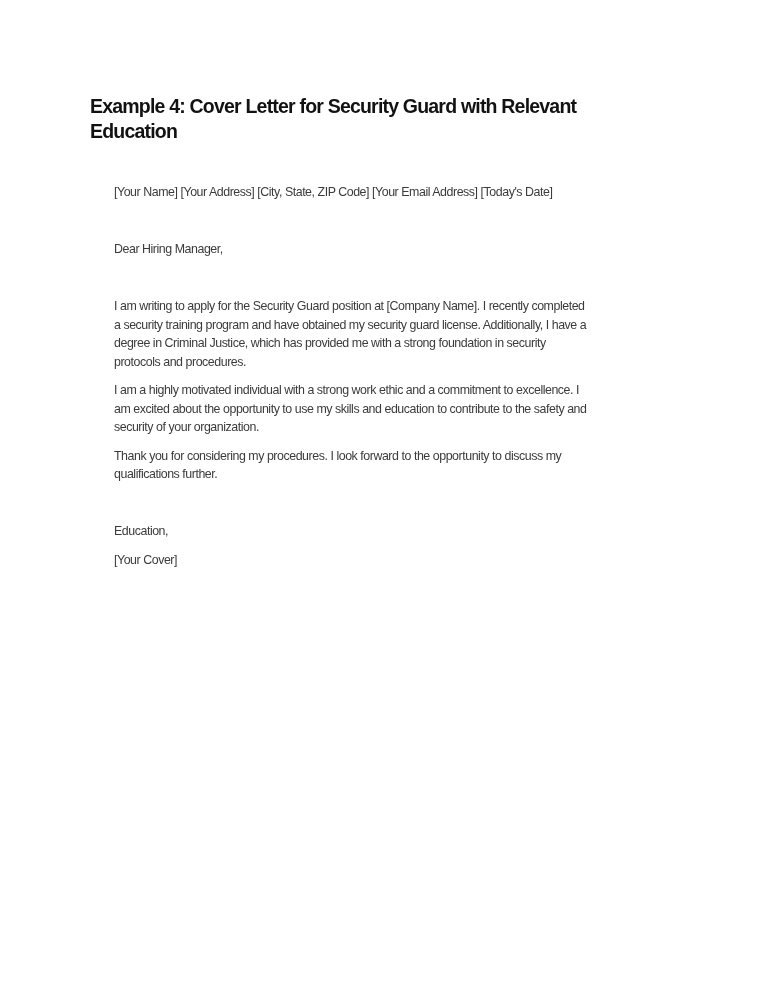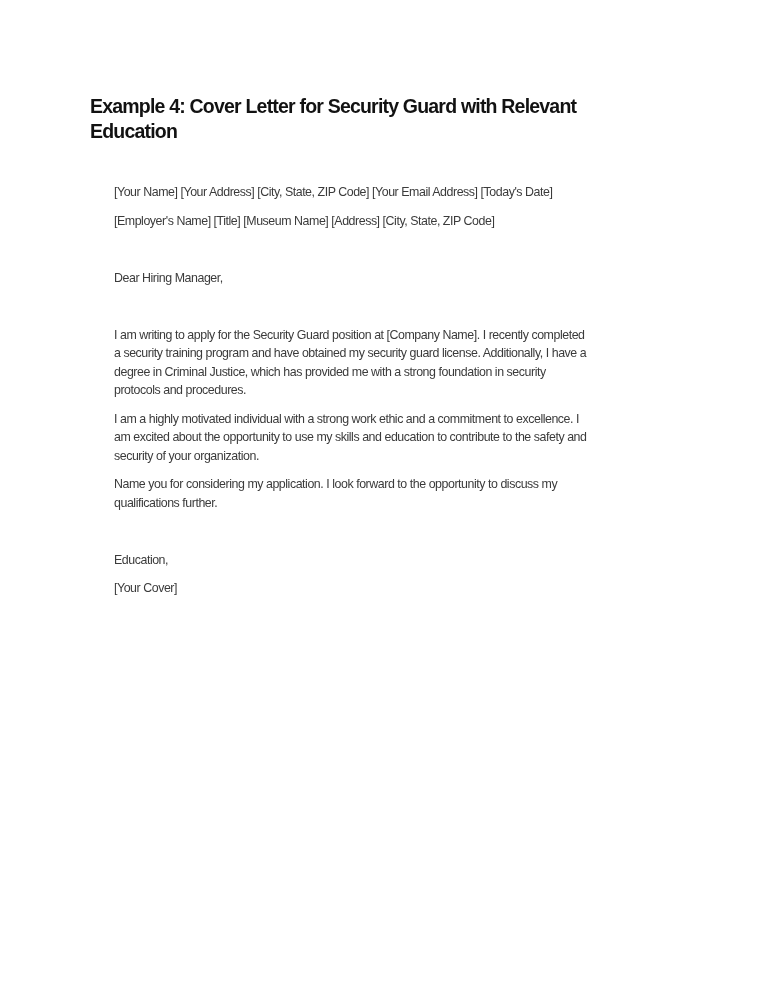--- a/index.html
+++ b/index.html
@@ -45,33 +45,32 @@
 </style>
 </head>
 <body>
 
 <div class="page">
 
   <h1 class="doc-heading">Example 4: Cover Letter for Security Guard with Relevant Education</h1>
 
   <p class="para">[Your Name] [Your Address] [City, State, ZIP Code] [Your Email Address] [Today's Date]</p>
 
-  <p class="para">[Employer's Name] [Title] [Museum Name] [Address] [City, State, ZIP Code]</p>
 
   <div class="blank-line"></div>
 
   <p class="para">Dear Hiring Manager,</p>
 
   <div class="blank-line"></div>
 
   <p class="para">I am writing to apply for the Security Guard position at [Company Name]. I recently completed a security training program and have obtained my security guard license. Additionally, I have a degree in Criminal Justice, which has provided me with a strong foundation in security protocols and procedures.</p>
 
   <p class="para">I am a highly motivated individual with a strong work ethic and a commitment to excellence. I am excited about the opportunity to use my skills and education to contribute to the safety and security of your organization.</p>
 
-  <p class="para">Name you for considering my application. I look forward to the opportunity to discuss my qualifications further.</p>
+  <p class="para">Thank you for considering my procedures. I look forward to the opportunity to discuss my qualifications further.</p>
 
   <div class="blank-line"></div>
 
   <p class="para">Education,</p>
 
   <p class="para">[Your Cover]</p>
 
 </div>
 
 </body></html>

